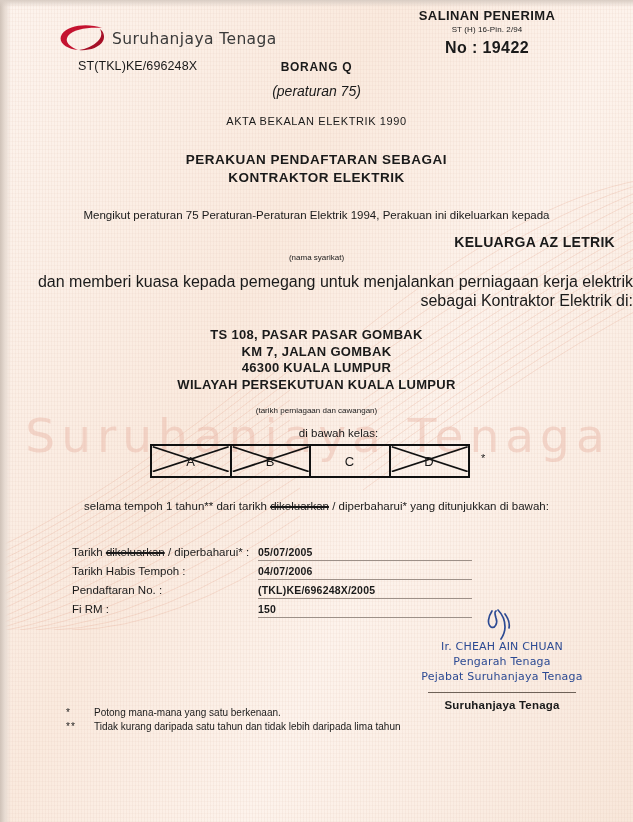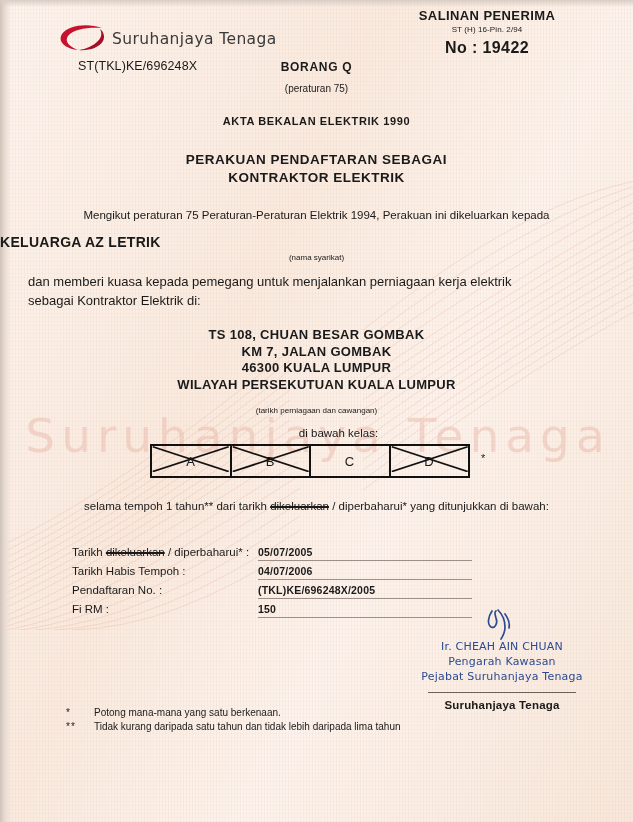--- a/index.html
+++ b/index.html
@@ -141,31 +141,32 @@
     text-align: center;
     font-size: 12px;
     font-weight: bold;
     letter-spacing: .7px;
   }
   #peraturan-ref {
     position: absolute;
     left: 0; right: 0;
     top: 83px;
     text-align: center;
-    font-size: 10px;
+    font-size: 14px;
+    font-style: italic;
   }
 
   
   #akta-line {
     position: absolute;
     left: 0; right: 0;
     top: 115px;
     text-align: center;
     font-size: 11px;
-    font-weight: bold;
+    font-weight: normal;
     letter-spacing: .6px;
   }
   #main-title {
     position: absolute;
     left: 0; right: 0;
     top: 151px;
     text-align: center;
     font-size: 13.5px;
     font-weight: bold;
     letter-spacing: .5px;
@@ -175,40 +176,40 @@
     position: absolute;
     left: 0; right: 0;
     top: 209px;
     text-align: center;
     font-size: 11.5px;
   }
 
   
   #company-name {
     position: absolute;
-    left: 0; right: 9px;
+    left: 0; right: 18px;
     top: 234px;
-    text-align: left;
+    text-align: right;
     font-size: 14px;
     font-weight: bold;
     letter-spacing: .3px;
   }
   #company-caption {
     position: absolute;
     left: 0; right: 0;
     top: 253px;
     text-align: center;
     font-size: 8px;
   }
   #authority-text {
     position: absolute;
     left: 0; right: 0;
     top: 272px;
-    text-align: left;
-    font-size: 13px;
+    text-align: right;
+    font-size: 16px;
     line-height: 19px;
     margin-left: 28px;
   }
 
   
   #address-block {
     position: absolute;
     left: 0; right: 0;
     top: 327px;
     text-align: center;
@@ -457,21 +458,21 @@
 
     <div id="company-name">KELUARGA AZ LETRIK</div>
     <div id="company-caption">(nama syarikat)</div>
 
     <div id="authority-text">
       <div>dan memberi kuasa kepada pemegang untuk menjalankan perniagaan kerja elektrik</div>
       <div>sebagai Kontraktor Elektrik di:</div>
     </div>
 
     <div id="address-block">
-      <div>TS 108, CHUAN BESAR GOMBAK</div>
+      <div>TS 108, PASAR PASAR GOMBAK</div>
       <div>KM 7, JALAN GOMBAK</div>
       <div>46300 KUALA LUMPUR</div>
       <div>WILAYAH PERSEKUTUAN KUALA LUMPUR</div>
     </div>
     <div id="address-caption">(tarikh perniagaan dan cawangan)</div>
 
     <div id="kelas-label">di bawah kelas:</div>
 
     <div id="class-table">
       <div class="class-cell">
@@ -543,21 +544,21 @@
 
     <div id="signature-block">
       <svg id="signature-scribble" width="60" height="34" viewBox="0 0 60 34">
         <g fill="none" stroke="#2c4a93" stroke-width="1.7" stroke-linecap="round">
           <path d="M20 3 C16 9 15 16 19 19 C23 21 26 15 24 10 C23 6 22 4 24 3"></path>
           <path d="M26 2 C30 6 33 12 33 19 C33 24 31 28 29 31"></path>
           <path d="M33 6 C36 10 38 15 37 20"></path>
         </g>
       </svg>
       <div class="sig-line" id="sig-name">Ir. CHEAH AIN CHUAN</div>
-      <div class="sig-line" id="sig-role">Pengarah Kawasan</div>
+      <div class="sig-line" id="sig-role">Pengarah Tenaga</div>
       <div class="sig-line" id="sig-office">Pejabat Suruhanjaya Tenaga</div>
       <div id="sig-rule"></div>
       <div id="sig-authority">Suruhanjaya Tenaga</div>
     </div>
 
     <div id="footnotes">
       <div class="footnote-row">
         <span class="footnote-mark">*</span>
         <span class="footnote-text">Potong mana-mana yang satu berkenaan.</span>
       </div>

